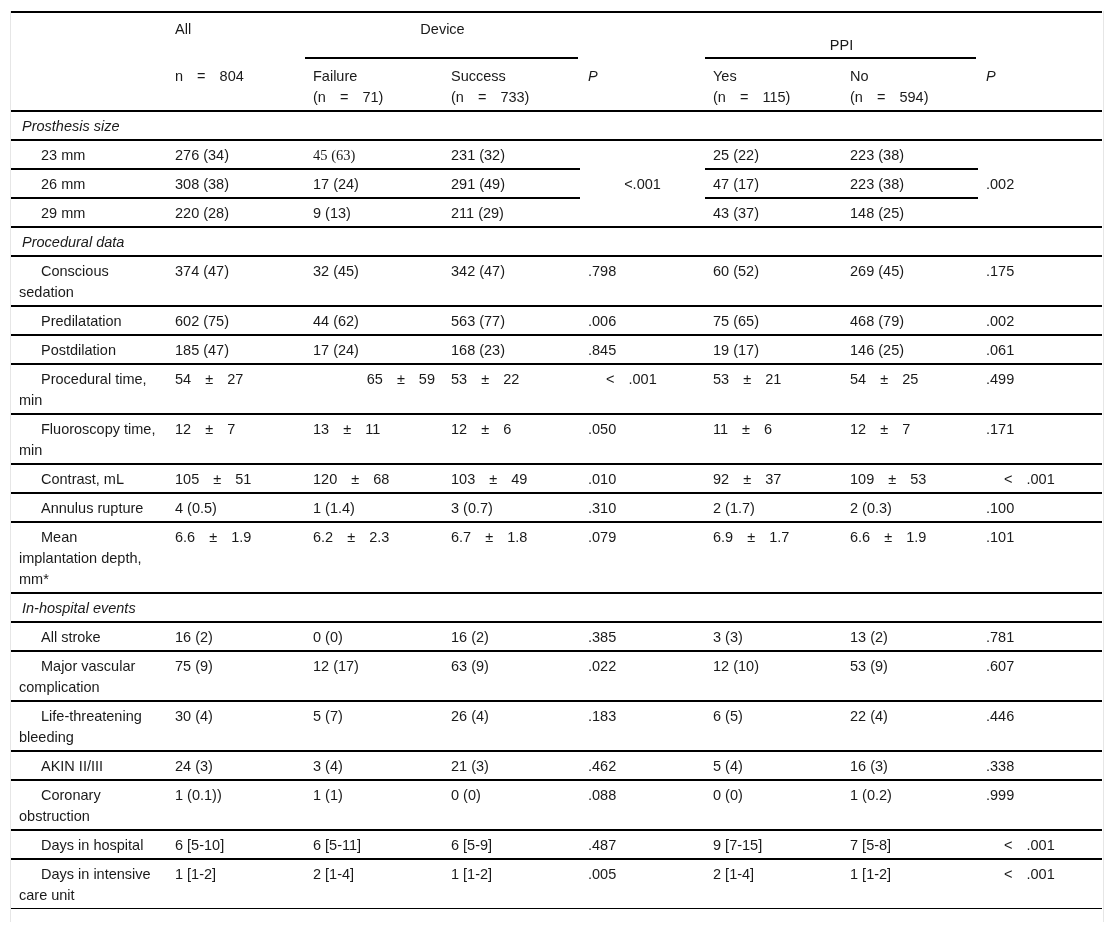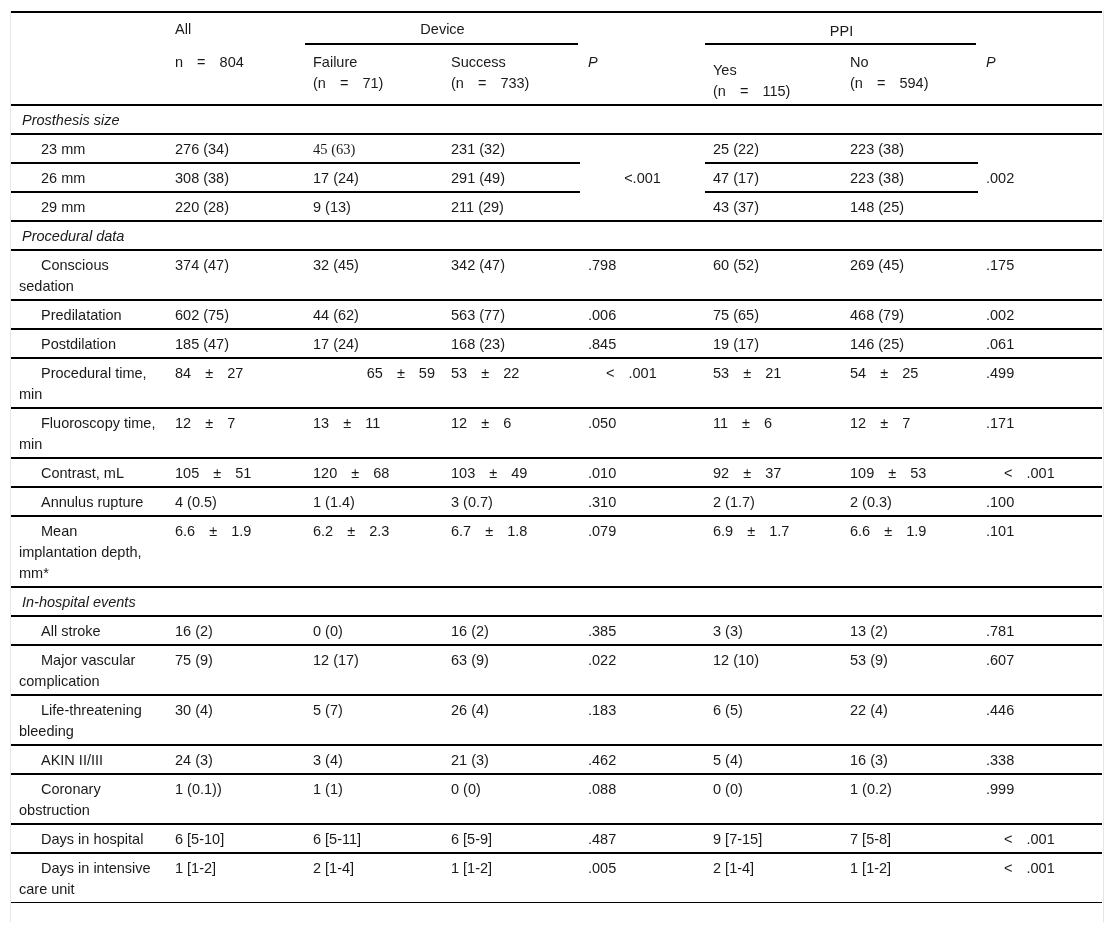--- a/index.html
+++ b/index.html
@@ -38,39 +38,39 @@
   </colgroup>
   <thead>
     <tr class="top">
       <th></th>
       <th style="padding-top:6px">All</th>
       <th class="span" colspan="2" style="padding-top:6px">
         <span>Device</span>
         <span class="ul"></span>
       </th>
       <th></th>
-      <th class="span" colspan="2" style="padding-top:8px">
+      <th class="span" colspan="2" style="padding-top:22px">
         <span>PPI</span>
         <span class="ul"></span>
       </th>
       <th></th>
     </tr>
     <tr class="sub">
       <th style="height:46px"></th>
       <th style="padding-top:8px;word-spacing:10px">n = 804</th>
       <th style="padding-top:8px">
         <div>Failure</div>
         <div style="word-spacing:10px">(n = 71)</div>
       </th>
       <th style="padding-top:8px">
         <div>Success</div>
         <div style="word-spacing:10px">(n = 733)</div>
       </th>
       <th class="p" style="vertical-align:top;padding-top:8px">P</th>
-      <th style="padding-top:16px">
+      <th style="padding-top:8px">
         <div>Yes</div>
         <div style="word-spacing:10px">(n = 115)</div>
       </th>
       <th style="padding-top:8px">
         <div>No</div>
         <div style="word-spacing:10px">(n = 594)</div>
       </th>
       <th class="p" style="vertical-align:top;padding-top:8px">P</th>
     </tr>
   </thead>
@@ -146,21 +146,21 @@
         <td>168 (23)</td>
         <td>.845</td>
         <td>19 (17)</td>
         <td>146 (25)</td>
         <td>.061</td>
       </tr>
       <tr class="data">
         <td style="padding-left:8px">
           <span style="display:block;text-indent:22px">Procedural time, min</span>
         </td>
-        <td style="word-spacing: 10px;">84 ± 27</td>
+        <td style="word-spacing: 10px;">54 ± 27</td>
         <td style="word-spacing: 10px; text-align: right;">65 ± 59</td>
         <td style="word-spacing: 10px;">53 ± 22</td>
         <td style="padding-left: 26px; word-spacing: 10px;">&lt; .001</td>
         <td style="word-spacing: 10px;">53 ± 21</td>
         <td style="word-spacing: 10px;">54 ± 25</td>
         <td>.499</td>
       </tr>
       <tr class="data">
         <td style="padding-left:8px">
           <span style="display:block;text-indent:22px">Fluoroscopy time, min</span>

